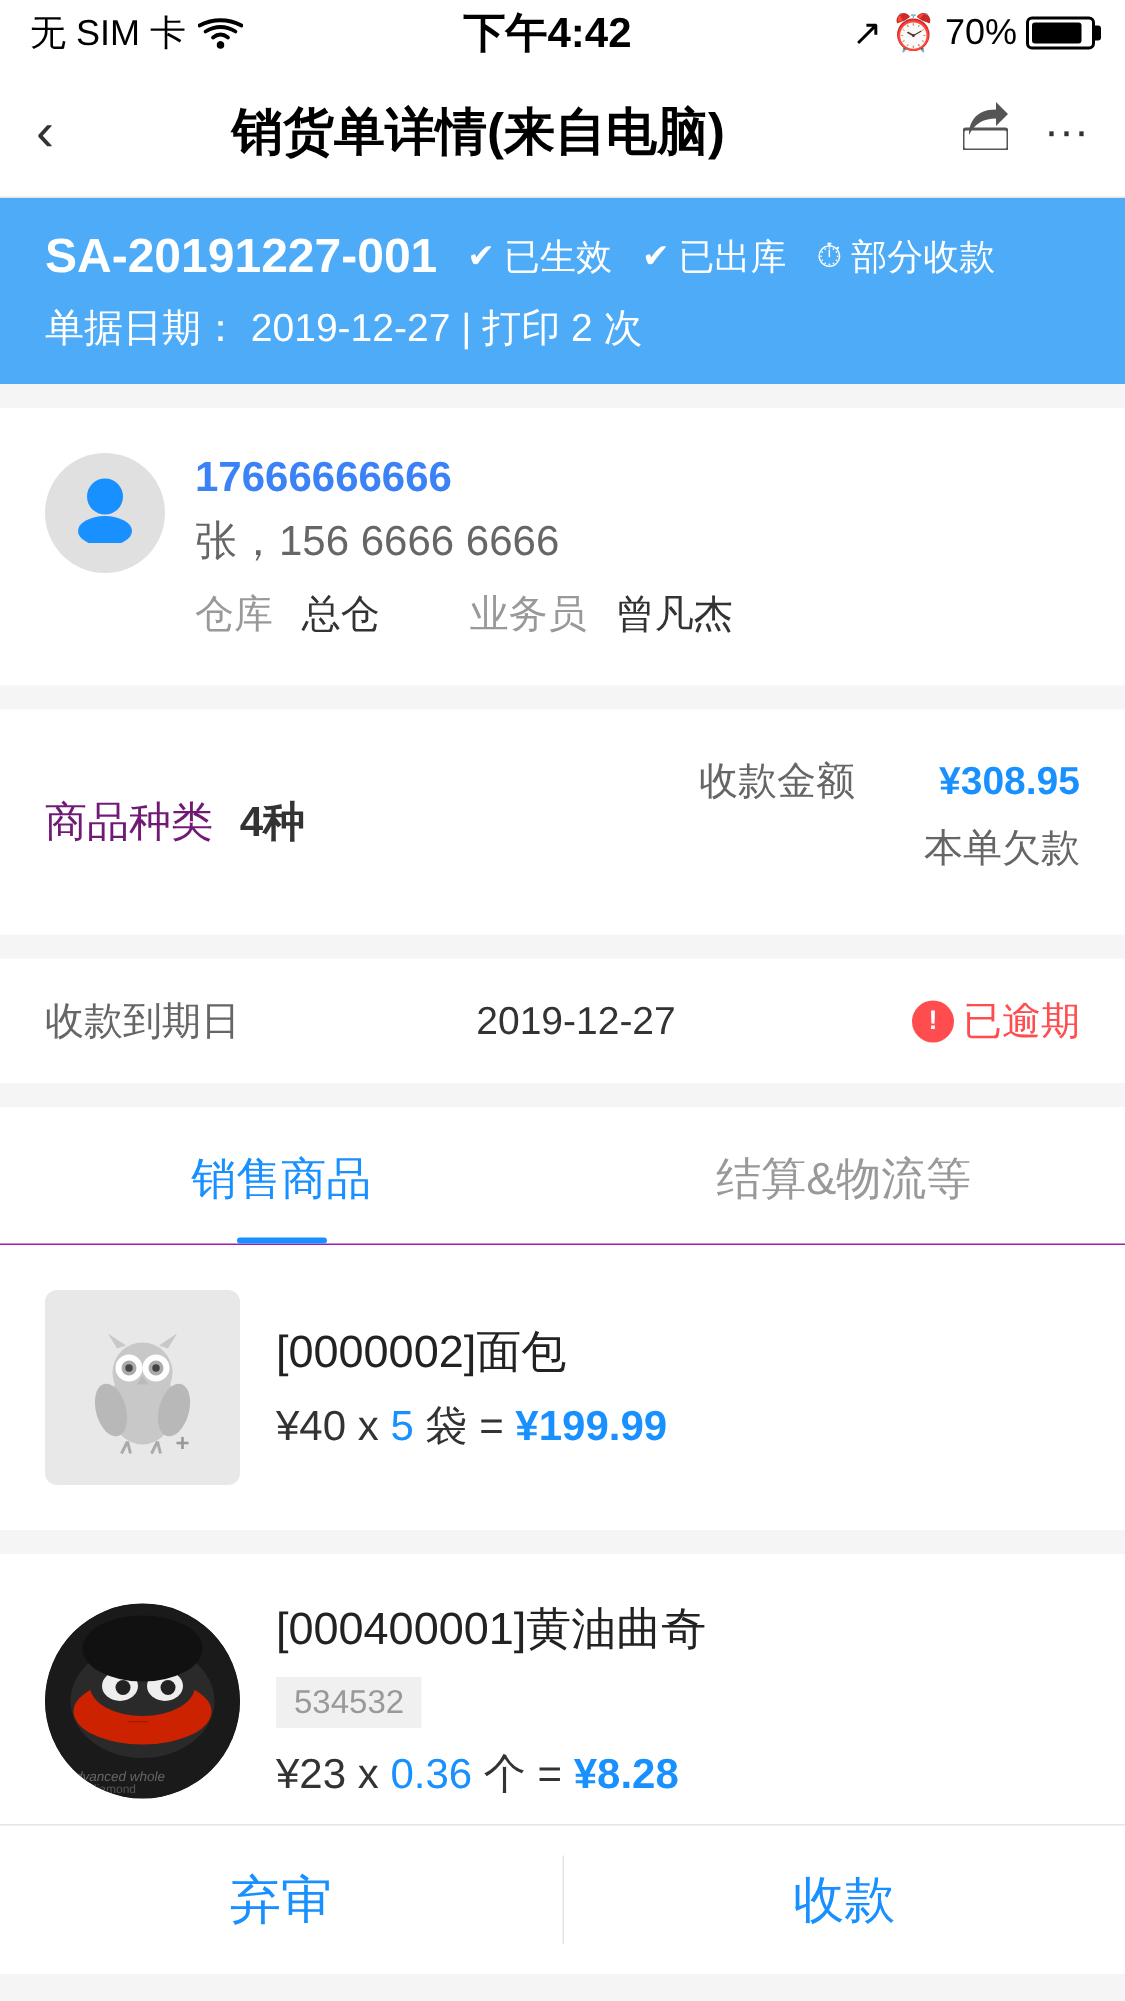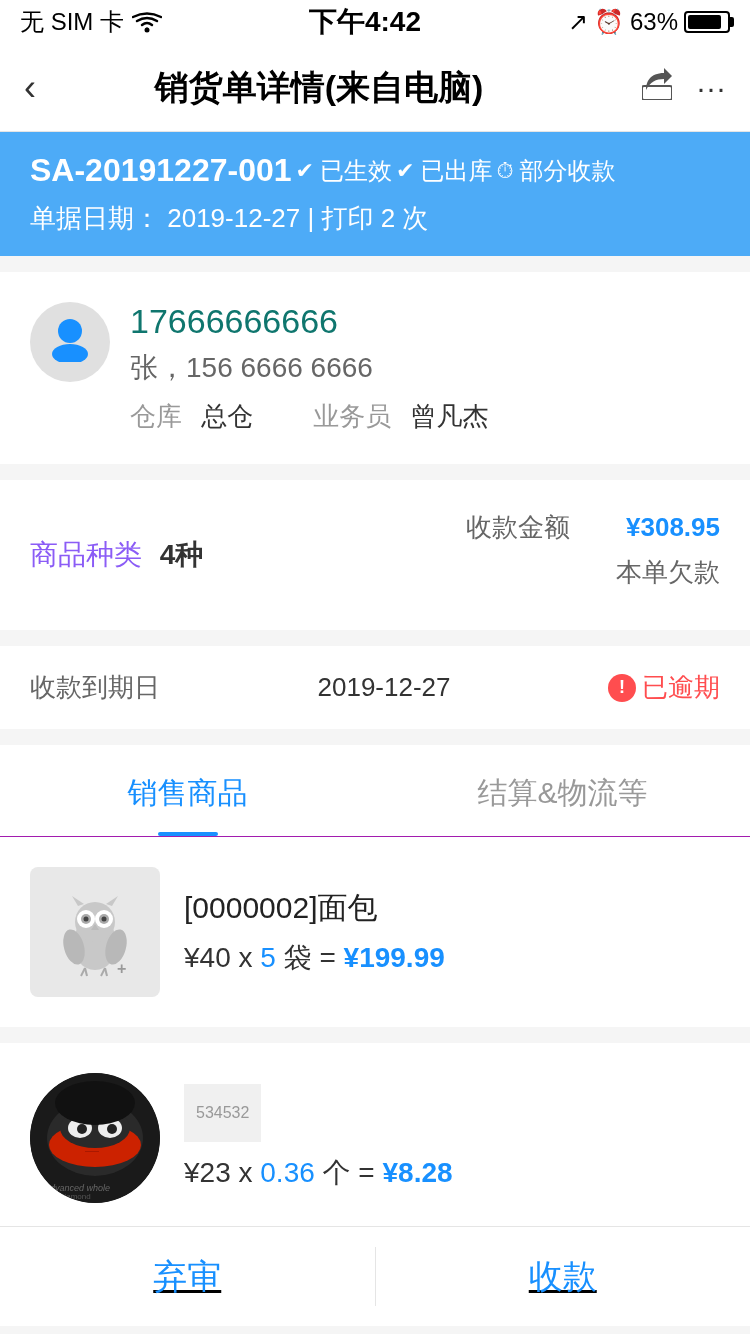--- a/index.html
+++ b/index.html
@@ -72,21 +72,21 @@
     }
 
     
     .order-banner {
       background: #4dabf7;
       padding: 20px 30px;
     }
     .order-id-row {
       display: flex;
       align-items: center;
-      gap: 4px;
+      gap: 20px;
       margin-bottom: 12px;
     }
     .order-id {
       font-size: 32px;
       font-weight: 700;
       color: #fff;
     }
     .status-badge {
       display: flex;
       align-items: center;
@@ -116,23 +116,23 @@
       border-radius: 50%;
       background: #e0e0e0;
       display: flex;
       align-items: center;
       justify-content: center;
       flex-shrink: 0;
     }
     .avatar-icon { font-size: 44px; color: #1890ff; }
     .customer-info { flex: 1; }
     .customer-name {
-      font-size: 34px;
-      font-weight: 400;
-      color: #0f766e;
+      font-size: 28px;
+      font-weight: 700;
+      color: #3b82f6;
       margin-bottom: 8px;
     }
     .customer-phone {
       font-size: 28px;
       color: #666;
       margin-bottom: 12px;
     }
     .customer-meta {
       display: flex;
       gap: 60px;
@@ -150,21 +150,21 @@
     }
     .finance-row {
       display: flex;
       justify-content: space-between;
       align-items: center;
     }
     .product-count {
       font-size: 28px;
       color: #333;
     }
-    .product-count-label { color: #8b5cf6; }
+    .product-count-label { color: #701a75; }
     .product-count-value { font-weight: 600; margin-left: 10px; }
     .finance-amounts { text-align: right; }
     .amount-line {
       display: flex;
       justify-content: flex-end;
       align-items: center;
       gap: 20px;
       margin-bottom: 10px;
       font-size: 26px;
     }
@@ -265,42 +265,41 @@
     .product-name {
       font-size: 30px;
       color: #222;
       font-weight: 500;
       margin-bottom: 10px;
     }
     .product-tag {
       display: inline-block;
       background: #f0f0f0;
       color: #999;
-      font-size: 16px;
-      padding: 20px 12px;
+      font-size: 22px;
+      padding: 4px 12px;
       border-radius: 0;
       margin-bottom: 12px;
     }
     .product-price-row {
       font-size: 28px;
       color: #333;
     }
     .price-qty { color: #1890ff; }
     .price-total { color: #1890ff; font-weight: 600; }
 
     
     .bottom-bar {
       position: fixed;
-      bottom: 8px;
+      bottom: 18px;
       width: 750px;
       height: 100px;
       background: #fff;
       border-top: 1px solid #e5e5e5;
       display: flex;
-      text-decoration: underline;
     }
     .bottom-btn {
       flex: 1;
       display: flex;
       align-items: center;
       justify-content: center;
       font-size: 34px;
       cursor: pointer;
     }
     .btn-cancel { color: #1890ff; }
@@ -322,21 +321,21 @@
       <path d="M10 14 Q15 10 20 14" stroke="#000" stroke-width="2.5" fill="none" stroke-linecap="round"></path>
       <path d="M5 10 Q15 4 25 10" stroke="#000" stroke-width="2.5" fill="none" stroke-linecap="round"></path>
       <path d="M1 6 Q15 -1 29 6" stroke="#000" stroke-width="2.5" fill="none" stroke-linecap="round"></path>
       <circle cx="15" cy="19" r="2.5" fill="#000"></circle>
     </svg>
   </div>
   <div class="status-center">下午4:42</div>
   <div class="status-right">
     <span>↗</span>
     <span>⏰</span>
-    <span>63%</span>
+    <span>70%</span>
     <div class="battery">
       <div class="battery-fill"></div>
     </div>
   </div>
 </div>
 
 <div class="nav-bar">
   <div class="nav-back">‹</div>
   <div class="nav-title">销货单详情(来自电脑)</div>
   <div class="nav-right">
@@ -505,20 +504,23 @@
 
         <text x="55" y="82" font-size="14" fill="#aa1800">―</text>
 
         <ellipse cx="65" cy="30" rx="40" ry="22" fill="#111"></ellipse>
 
         <text x="15" y="118" font-size="9" fill="#666" font-style="italic">advanced whole</text>
         <text x="30" y="126" font-size="8" fill="#555">diamond</text>
       </svg>
     </div>
     <div class="product-details">
+      <div class="product-name">
+        <span>[000400001]</span><span>黄油曲奇</span>
+      </div>
       <div class="product-tag">534532</div>
       <div class="product-price-row">
         <span>¥23</span>
         <span> x </span>
         <span class="price-qty">0.36</span>
         <span>个</span>
         <span> = </span>
         <span class="price-total">¥8.28</span>
       </div>
     </div>

